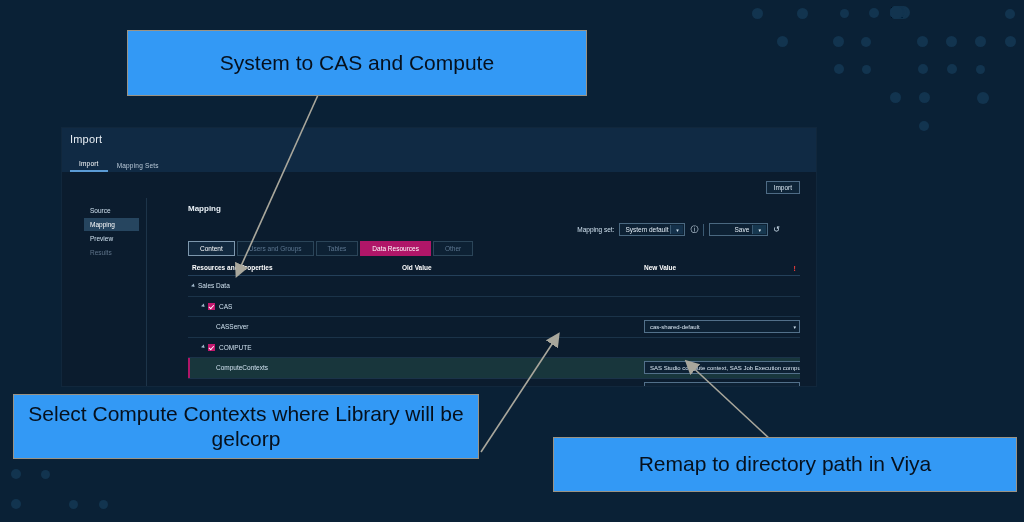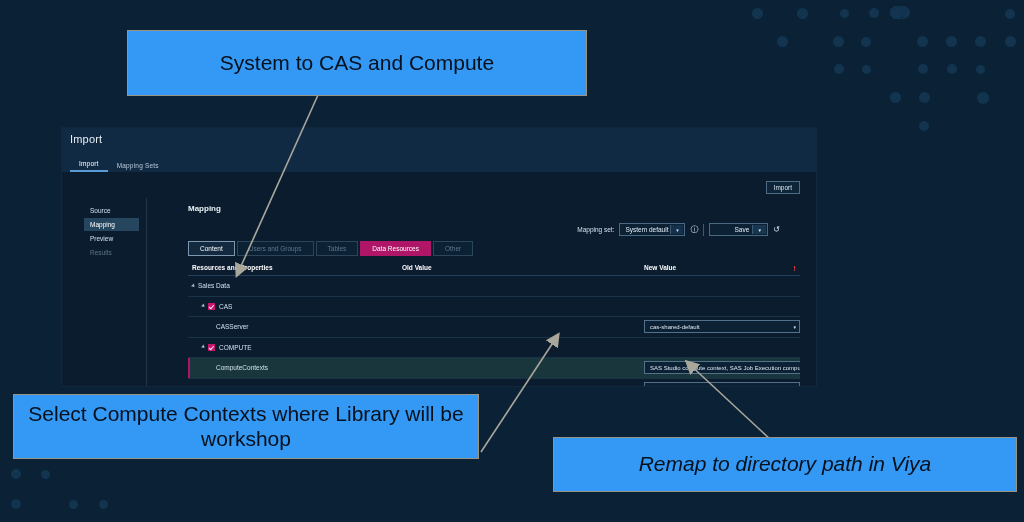--- a/index.html
+++ b/index.html
@@ -160,21 +160,21 @@
   .field-wrap{display:flex;align-items:center;width:245px;}
 
   
   .callout{
     position:absolute;background:#3399f5;border:1px solid #9a9384;
     color:#06101c;display:flex;align-items:center;justify-content:center;
     text-align:center;line-height:1.15;
   }
   #callout-import{left:127px;top:30px;width:458px;height:64px;font-size:21px;}
   #callout-compute{left:13px;top:394px;width:466px;height:65px;font-size:21px;padding:0 6px;box-sizing:border-box;}
-  #callout-remap{left:553px;top:437px;width:462px;height:53px;font-size:21px;font-style:italic;}
+  #callout-remap{left:553px;top:437px;width:462px;height:53px;font-size:21px;}
 
   svg.arrows{position:absolute;left:0;top:0;width:1024px;height:522px;pointer-events:none;}
 </style>
 </head>
 <body>
 
 <div class="dots">
   <div class="dot" style="left:752px;top:8px;width:11px;height:11px;"></div>
   <div class="dot" style="left:797px;top:8px;width:11px;height:11px;"></div>
   <div class="dot" style="left:840px;top:9px;width:9px;height:9px;"></div>
@@ -395,14 +395,14 @@
     <marker id="ah" markerWidth="9" markerHeight="9" refX="7" refY="4.5" orient="auto">
       <path d="M0,0 L9,4.5 L0,9 z" fill="#a9a79c"></path>
     </marker>
   </defs>
   <line x1="318" y1="95" x2="237" y2="275" stroke="#a9a79c" stroke-width="1.6" marker-end="url(#ah)"></line>
   <line x1="481" y1="452" x2="558" y2="335" stroke="#a9a79c" stroke-width="1.6" marker-end="url(#ah)"></line>
   <line x1="771" y1="440" x2="687" y2="362" stroke="#a9a79c" stroke-width="1.6" marker-end="url(#ah)"></line>
 </svg>
 
 <div class="callout" id="callout-import">System to CAS and Compute</div>
-<div class="callout" id="callout-compute">Select Compute Contexts where Library will be workshop</div>
+<div class="callout" id="callout-compute">Select Compute Contexts where Library will be gelcorp</div>
 <div class="callout" id="callout-remap">Remap to directory path in Viya</div>
 
 </body></html>

